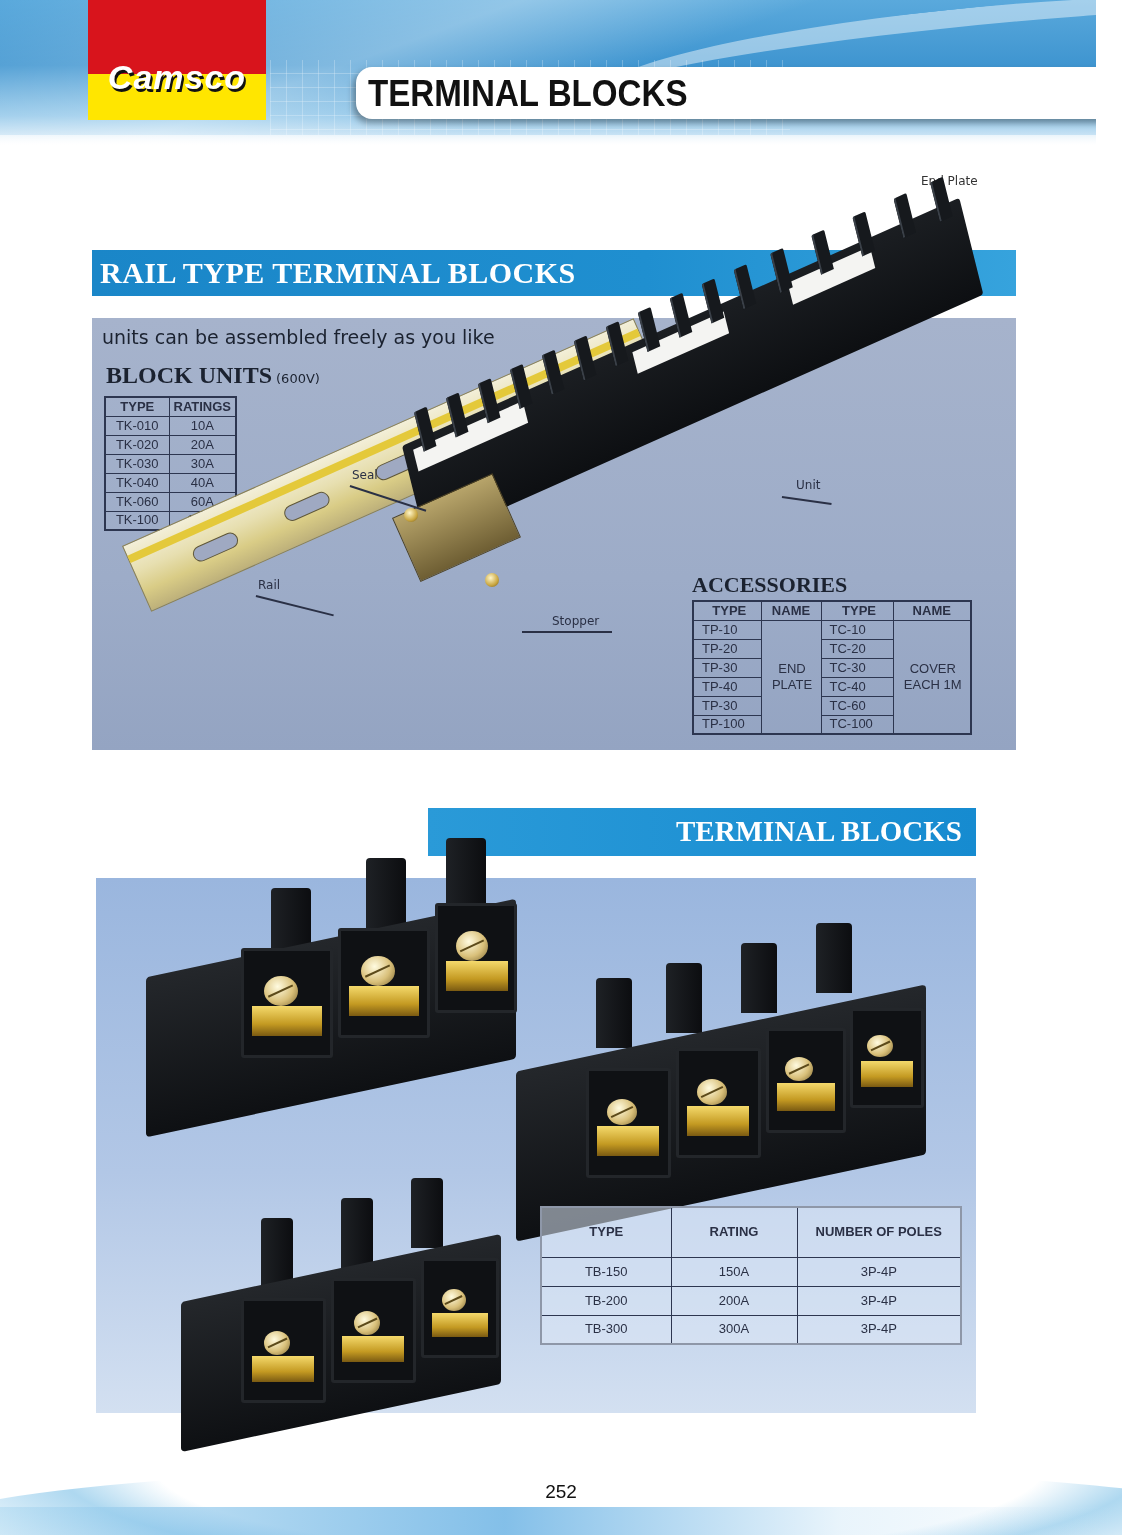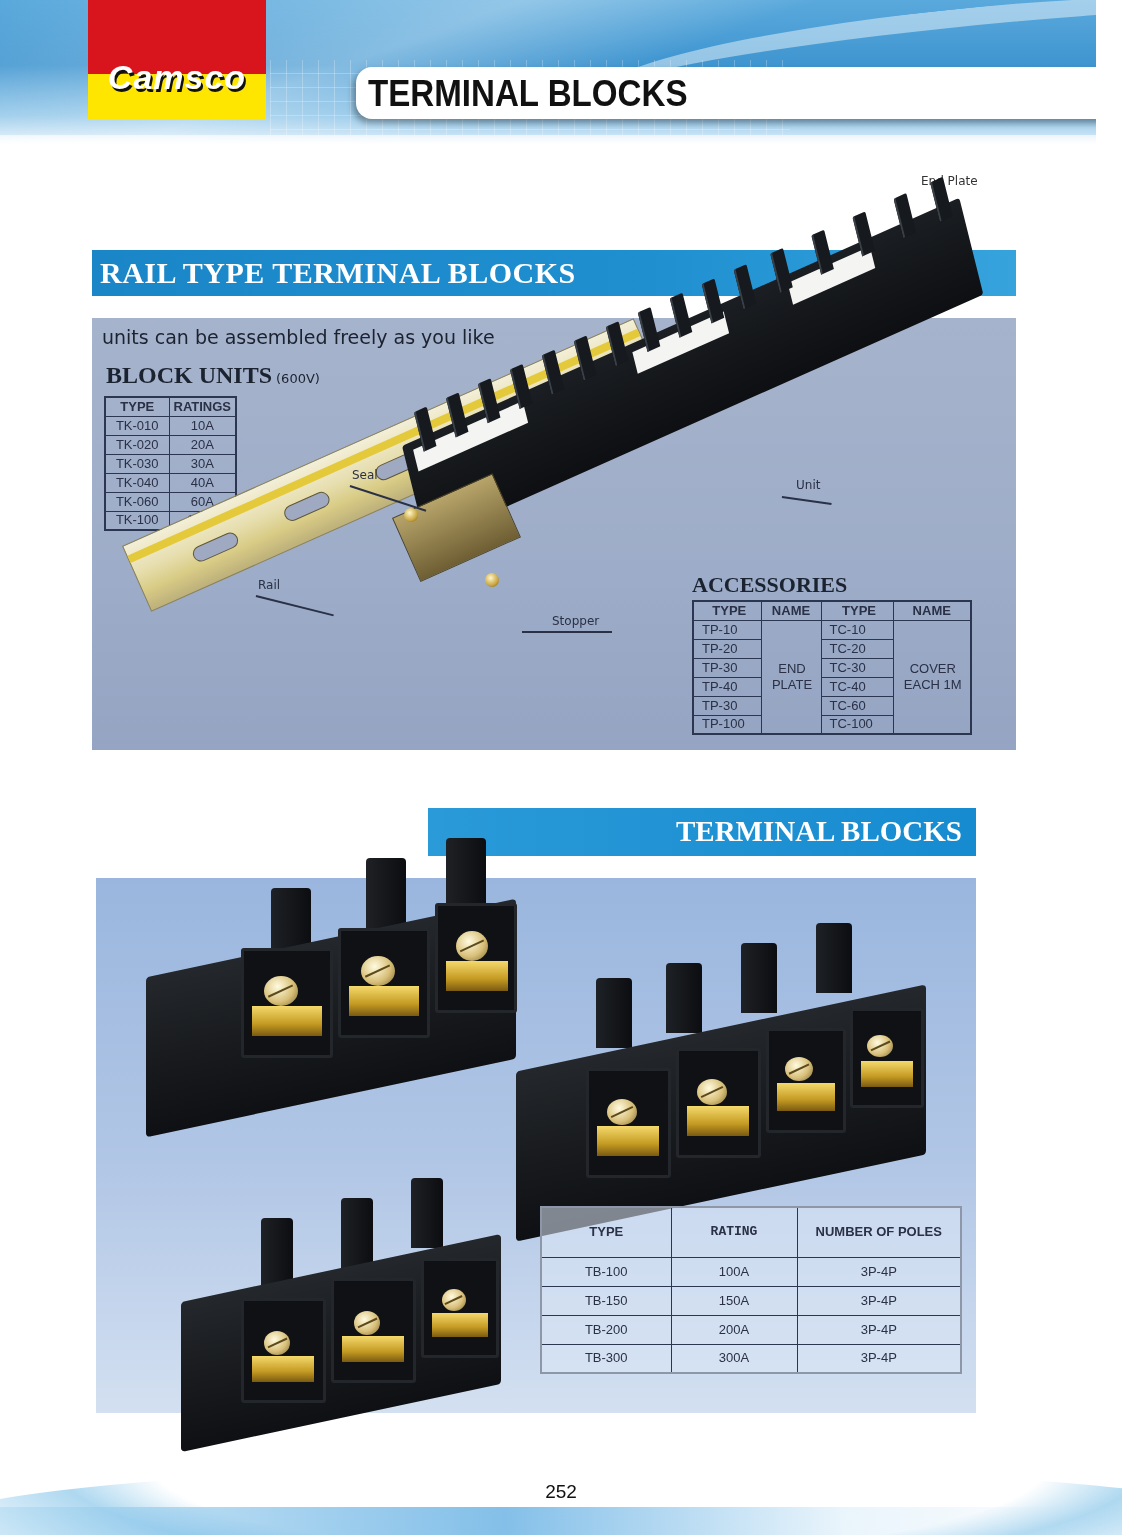--- a/index.html
+++ b/index.html
@@ -184,21 +184,21 @@
 
   .tbl-tb {
     left: 444px; top: 328px; border: 2px solid #8e97a8; background: rgba(220,232,246,0.55);
   }
   .tbl-tb td, .tbl-tb th {
     border: 1.5px solid #8e97a8; font-family: "Liberation Sans", sans-serif; font-weight: normal;
     font-size: 18px; color: #222; height: 29px; line-height: 20px;
   }
   .tbl-tb th { height: 50px; font-size: 18px; }
   .tbl-tb .t1 { width: 130px; }
-  .tbl-tb .t2 { width: 126px; font-family: Liberation Mono, monospace; }
+  .tbl-tb .t2 { width: 126px; }
   .tbl-tb .t3 { width: 164px; }
 
   
   .footer {
     position: absolute; left: 0; top: 1455px; width: 1122px; height: 80px; overflow: hidden;
   }
   .footer .wave1 {
     position: absolute; left: -100px; top: 10px; width: 1400px; height: 140px; border-radius: 50%;
     background: radial-gradient(ellipse at 50% 0%, rgba(255,255,255,0) 45%, rgba(120,190,230,0.6) 55%, rgba(200,230,248,0.3) 70%, rgba(255,255,255,0) 80%);
   }
@@ -426,25 +426,20 @@
   </div>
 
   <table class="spec tbl-tb">
     <tbody>
         <tr>
       <th class="t1">TYPE</th>
       <th class="t2">RATING</th>
       <th class="t3">NUMBER OF POLES</th>
     </tr>
     <tr>
-          <td>TB-100</td>
-          <td>100A</td>
-          <td>3P-4P</td>
-        </tr>
-    <tr>
           <td>TB-150</td>
           <td>150A</td>
           <td>3P-4P</td>
         </tr>
     <tr>
           <td>TB-200</td>
           <td>200A</td>
           <td>3P-4P</td>
         </tr>
     <tr>

